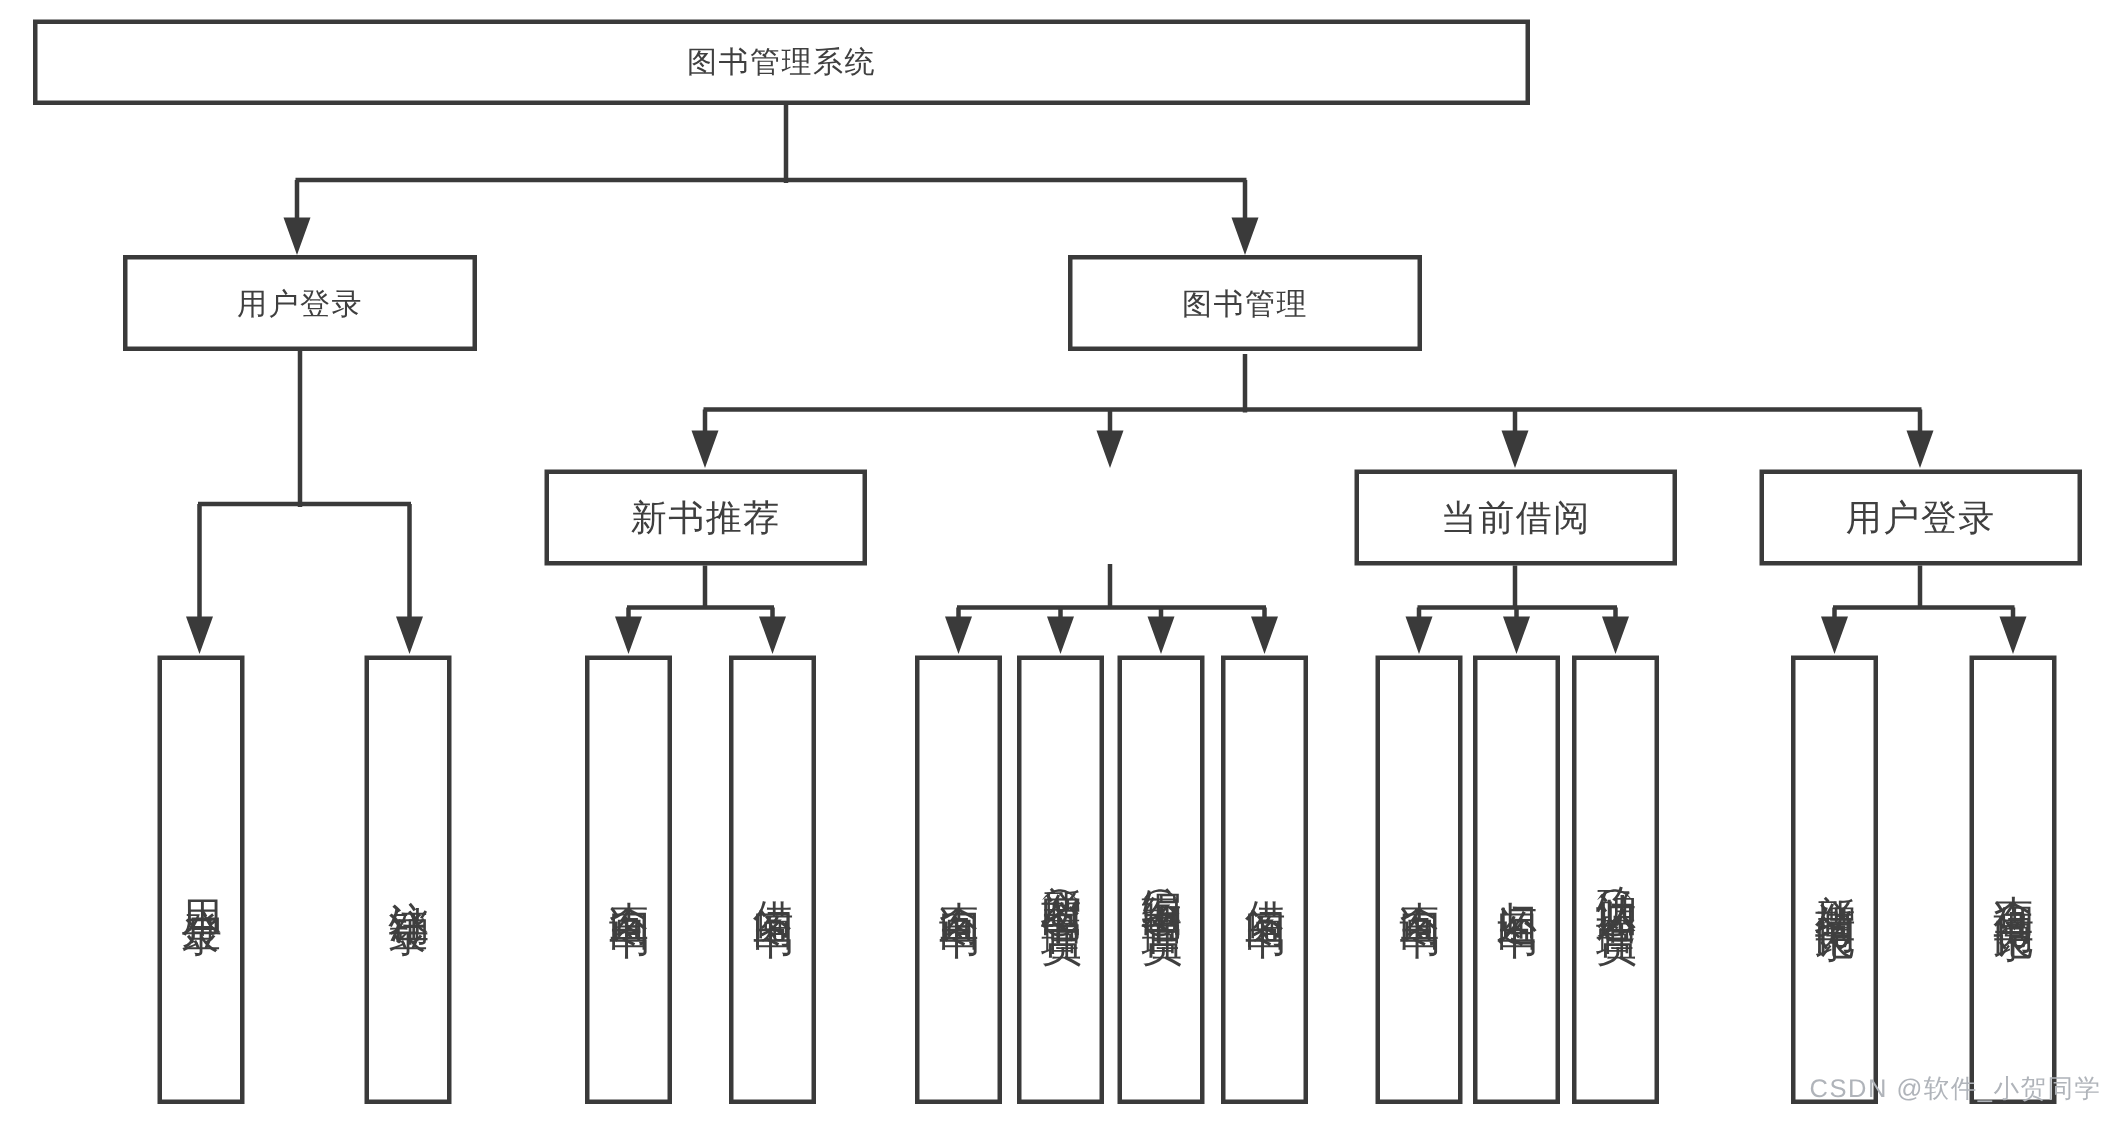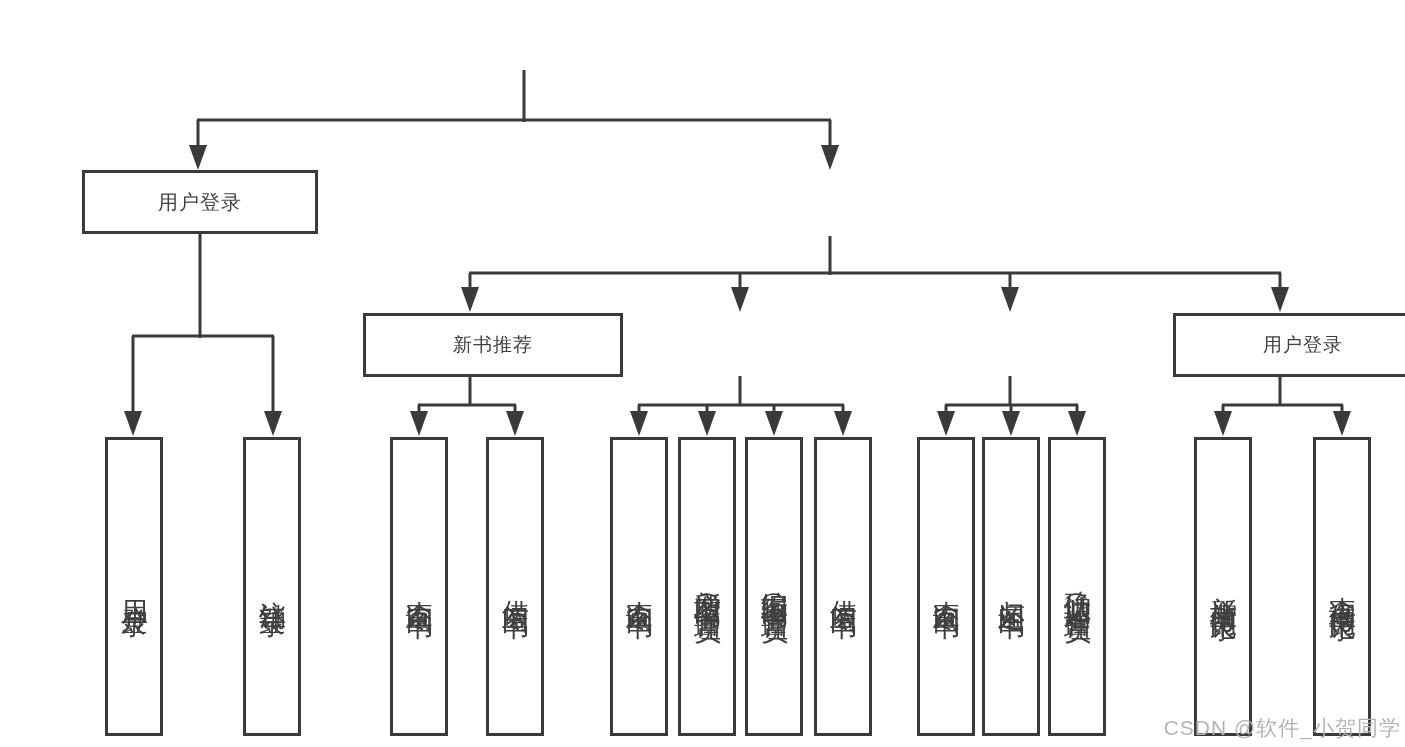--- a/index.html
+++ b/index.html
@@ -26,35 +26,35 @@
     background:#fff;
     border:3px solid var(--border);
     box-sizing:border-box;
     display:flex;
     align-items:center;
     justify-content:center;
     z-index:2;
   }
   .root-box{left:22px;top:13px;width:998px;height:57px;font-size:20px;letter-spacing:1px;}
   .l2{top:170px;width:236px;height:64px;font-size:20px;letter-spacing:1px;}
-  .l3{top:313px;width:260px;height:64px;font-size:19px;letter-spacing:1px;}
+  .l3{top:313px;width:215px;height:64px;font-size:24px;letter-spacing:1px;}
   .leaf{top:437px;width:58px;height:299px;}
   .vtext{
     writing-mode:vertical-rl;
     text-orientation:mixed;
     font-size:27px;
     letter-spacing:4px;
     line-height:1;
     white-space:nowrap;
   }
   .watermark{
     position:absolute;
     right:4px;top:714px;
     z-index:10;
-    font-size:21px;
+    font-size:17px;
     color:var(--watermark);
     letter-spacing:1px;
   }
 </style>
 </head>
 <body>
 
 <div class="canvas">
 
   <svg class="connectors" width="1405" height="747" viewBox="0 0 1405 747">
@@ -111,27 +111,36 @@
         M765,411 L783,411 L774,436 Z
         M834,411 L852,411 L843,436 Z
         M937,411 L955,411 L946,436 Z
         M1002,411 L1020,411 L1011,436 Z
         M1068,411 L1086,411 L1077,436 Z
         M1214,411 L1232,411 L1223,436 Z
         M1333,411 L1351,411 L1342,436 Z"></path>
     </g>
   </svg>
 
+  <div class="box root-box">
+    <span>图书管理系统</span>
+  </div>
 
   <div class="box l2" style="left:82px">
     <span>用户登录</span>
   </div>
+  <div class="box l2" style="left:712px">
+    <span>图书管理</span>
+  </div>
 
   <div class="box l3" style="left:363px">
     <span>新书推荐</span>
+  </div>
+  <div class="box l3" style="left:903px">
+    <span>当前借阅</span>
   </div>
   <div class="box l3" style="left:1173px">
     <span>用户登录</span>
   </div>
 
   <div class="box leaf" style="left:105px">
     <span class="vtext">用户登录</span>
   </div>
   <div class="box leaf" style="left:243px">
     <span class="vtext">注销登录</span>

